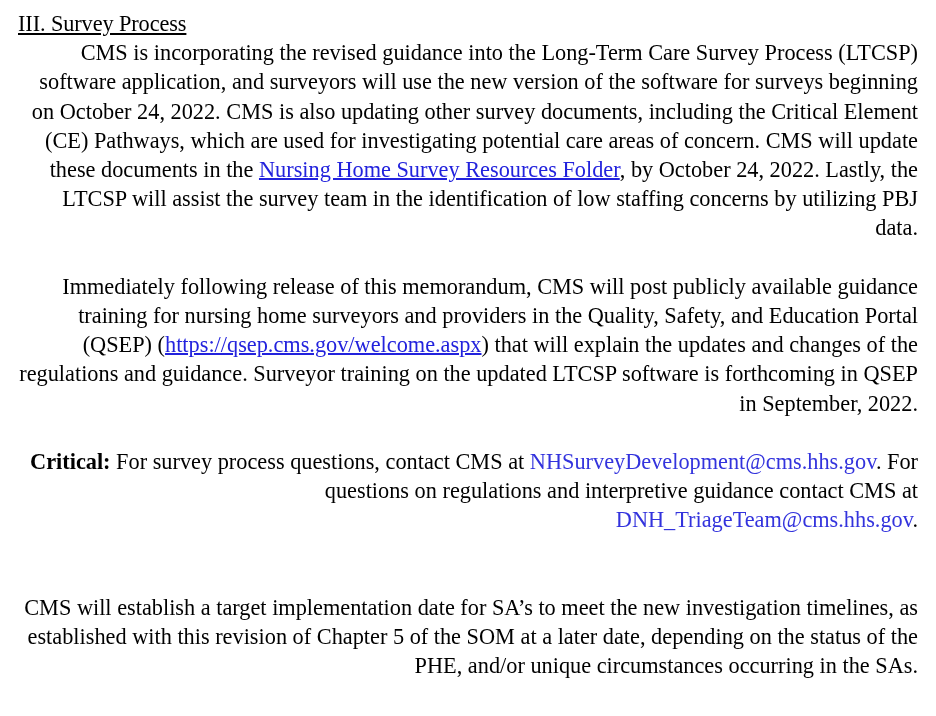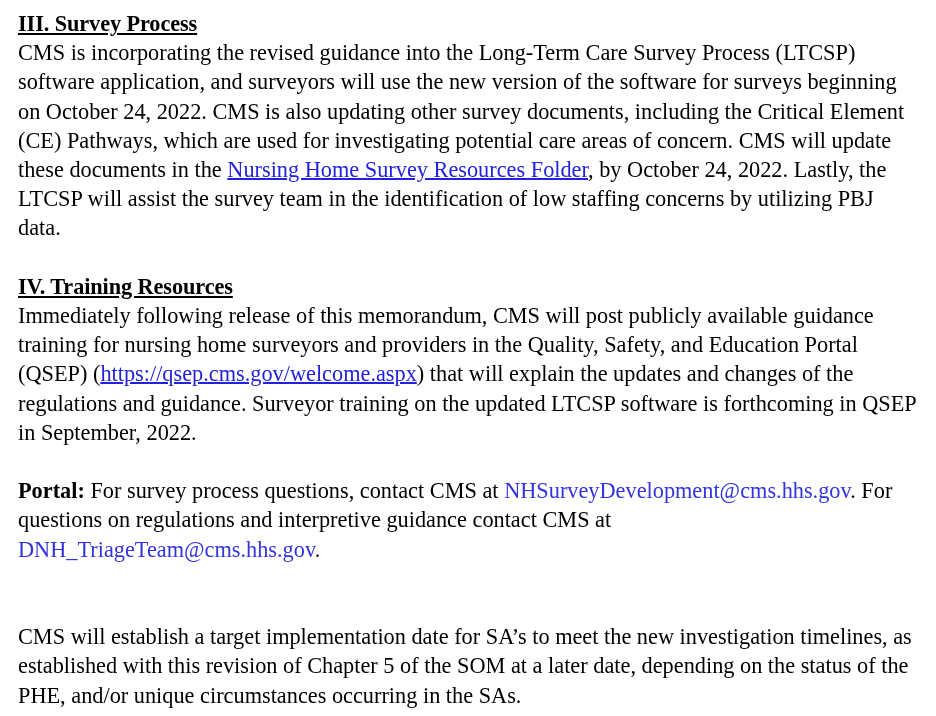--- a/index.html
+++ b/index.html
@@ -28,33 +28,33 @@
     font-size: 22.3px;
     line-height: 29.2px;
     text-align: left;
     color: #000000;
   }
   .section {
     margin: 0;
     padding: 0;
   }
   .heading {
-    font-weight: bold;
+    font-weight: normal;
     text-decoration: underline;
     text-underline-offset: 2px;
     display: block;
     margin: 0;
     padding: 0;
     letter-spacing: -0.1px;
   }
   .para {
     margin: 0;
     padding: 0;
     display: block;
-    text-align: left;
+    text-align: right;
   }
   .spacer {
     display: block;
     height: 29.2px;
   }
   .lbl-bold {
     font-weight: bold;
   }
   .link {
     color: #2222dd;
@@ -79,31 +79,30 @@
     <div class="section">
       <span class="heading">III. Survey Process</span>
       <p class="para">
         <span>CMS is incorporating the revised guidance into the Long-Term Care Survey Process (LTCSP) software application, and surveyors will use the new version of the software for surveys beginning on October 24, 2022.  CMS is also updating other survey documents, including the Critical Element (CE) Pathways, which are used for investigating potential care areas of concern. CMS will update these documents in the </span><span class="link">Nursing Home Survey Resources Folder</span><span class="blk">, by October 24, 2022.  Lastly, the LTCSP will assist the survey team in the identification of low staffing concerns by utilizing PBJ data.</span>
       </p>
     </div>
 
     <span class="spacer"></span>
 
     <div class="section">
-      <span class="heading">IV. Training Resources</span>
       <p class="para">
         <span>Immediately following release of this memorandum, CMS will post publicly available guidance training for nursing home surveyors and providers in the Quality, Safety, and Education Portal (QSEP) (</span><span class="link">https://qsep.cms.gov/welcome.aspx</span><span class="blk">) that will explain the updates and changes of the regulations and guidance.  Surveyor training on the updated LTCSP software is forthcoming in QSEP in September, 2022.</span>
       </p>
     </div>
 
     <span class="spacer"></span>
 
     <div class="section">
       <p class="para">
-        <span class="lbl-bold">Portal:</span><span> For survey process questions, contact CMS at </span><span class="mail">NHSurveyDevelopment@cms.hhs.gov</span><span class="blk">. For questions on regulations and interpretive guidance contact CMS at </span><span class="mail">DNH_TriageTeam@cms.hhs.gov</span><span class="blk">.</span>
+        <span class="lbl-bold">Critical:</span><span> For survey process questions, contact CMS at </span><span class="mail">NHSurveyDevelopment@cms.hhs.gov</span><span class="blk">. For questions on regulations and interpretive guidance contact CMS at </span><span class="mail">DNH_TriageTeam@cms.hhs.gov</span><span class="blk">.</span>
       </p>
     </div>
 
     <span class="spacer"></span>
 
 
     <span class="spacer"></span>
 
     <div class="section">
       <p class="para">CMS will establish a target implementation date for SA’s to meet the new investigation timelines, as established with this revision of Chapter 5 of the SOM at a later date, depending on the status of the PHE, and/or unique circumstances occurring in the SAs.</p>

